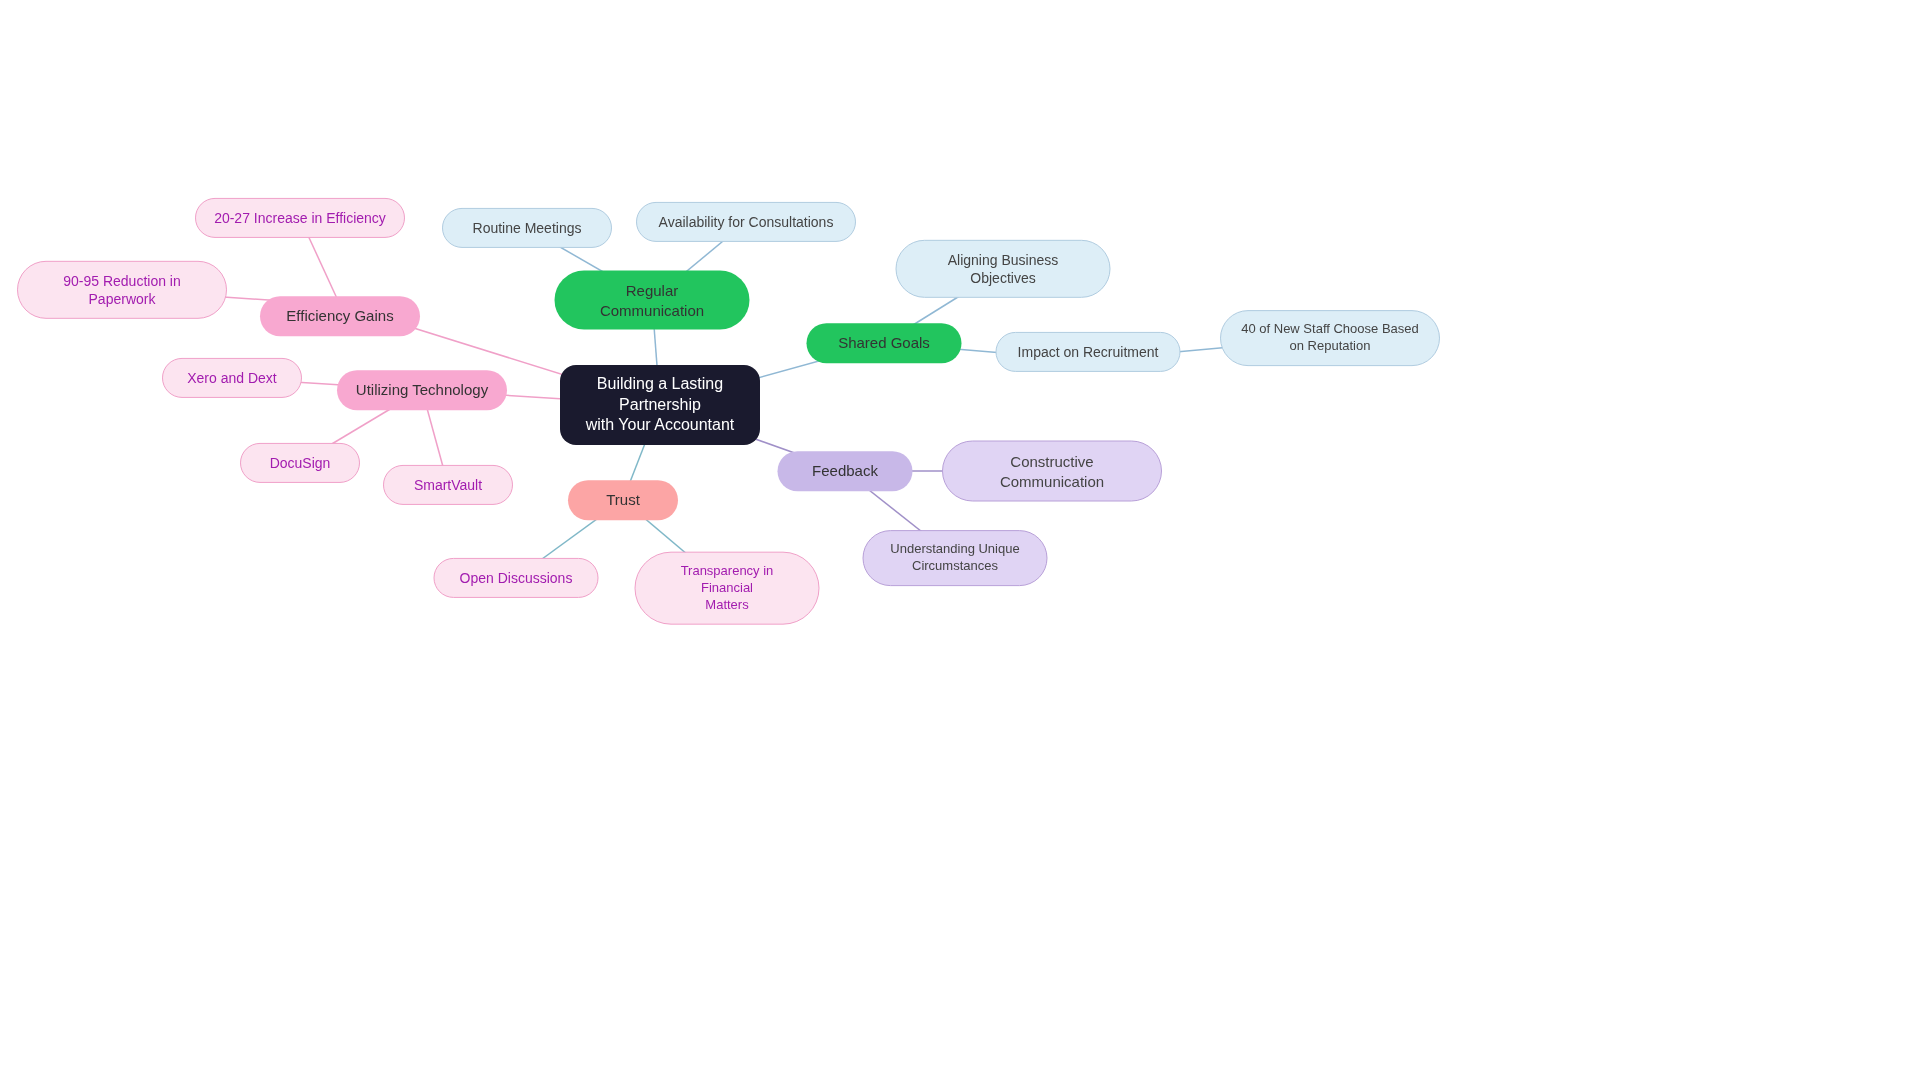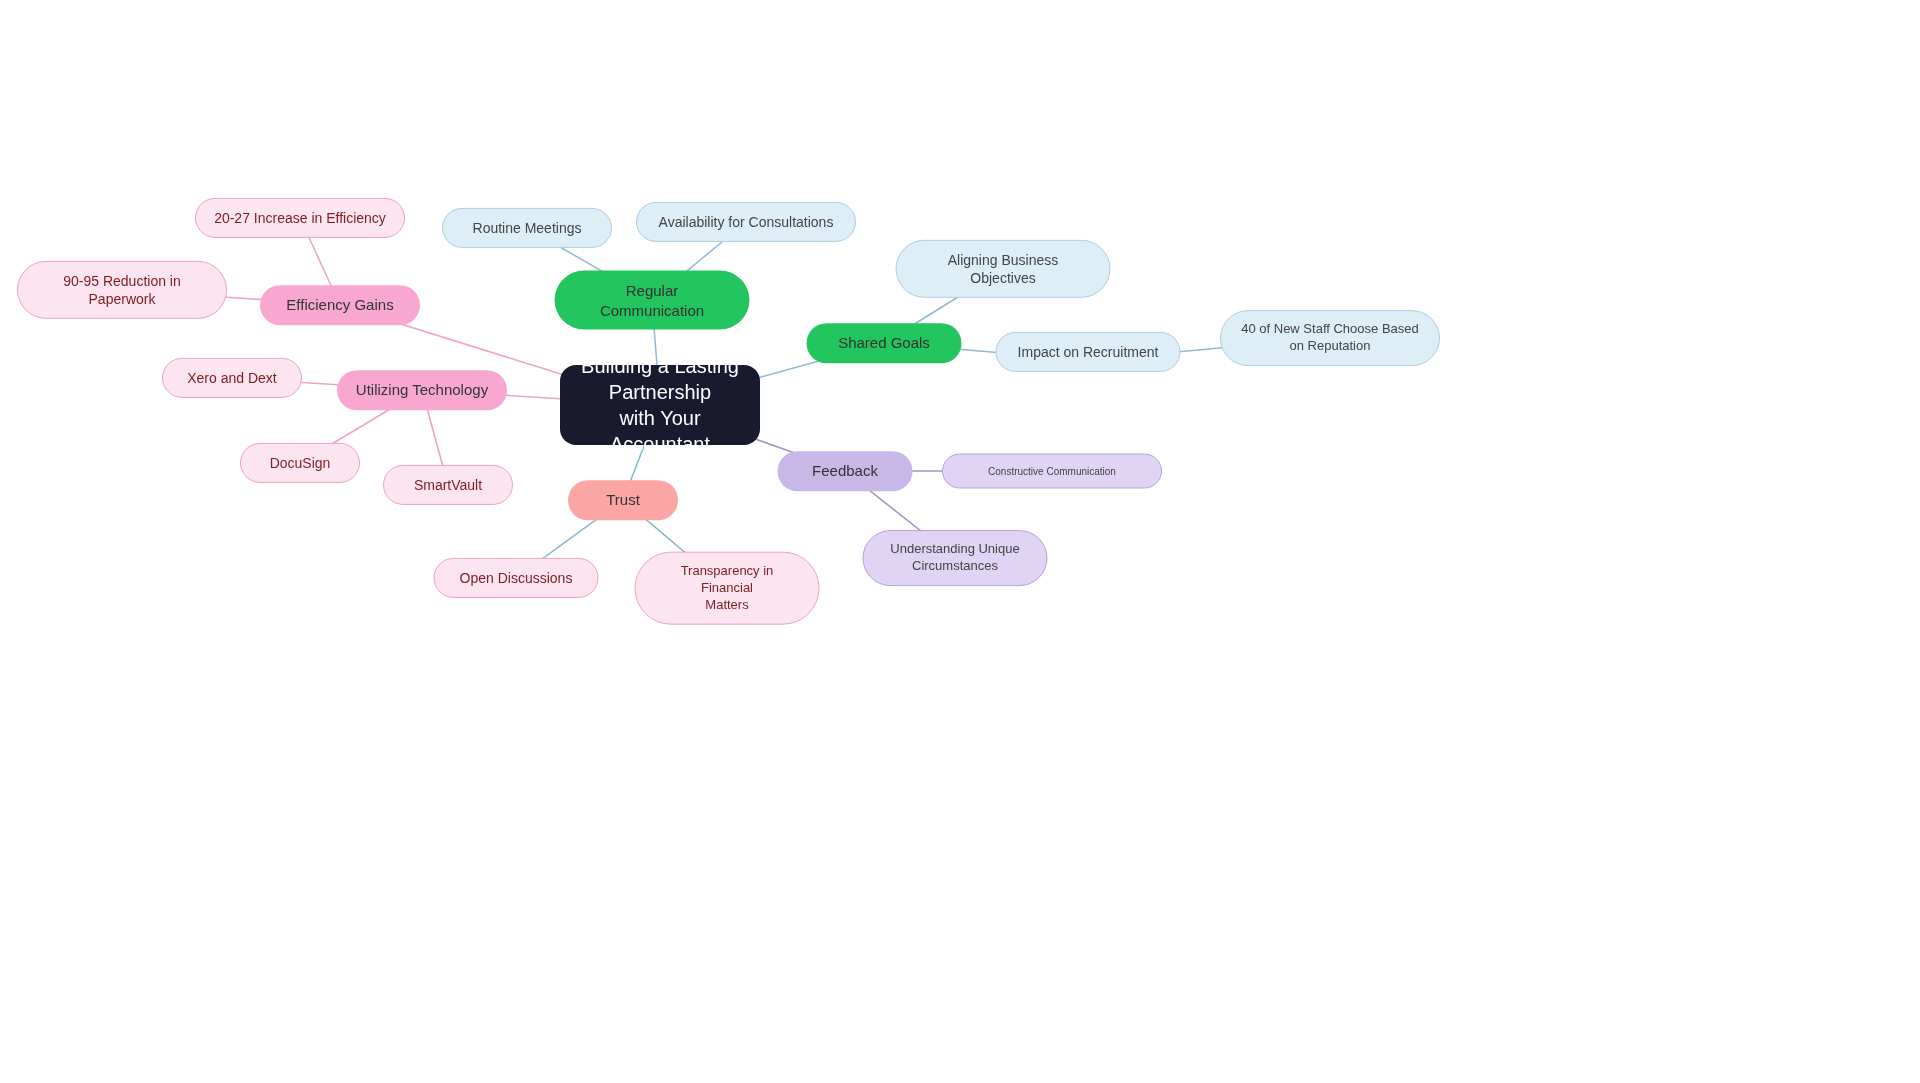--- a/index.html
+++ b/index.html
@@ -20,35 +20,35 @@
       text-align: center;
       font-size: 15px;
       line-height: 1.3;
       padding: 10px 18px;
       cursor: pointer;
       transform: translate(-50%, -50%);
     }
     .node-center {
       background: #1a1a2e;
       color: #ffffff;
-      font-size: 20px;
+      font-size: 16px;
       font-weight: 500;
       border-radius: 16px;
       width: 200px;
       height: 80px;
       padding: 12px 20px;
     }
     .node-pink-main {
       background: #f8a8d0;
       color: #333;
       font-size: 15px;
     }
     .node-pink-sub {
       background: #fce4f0;
-      color: #7f1d1d;
+      color: #a21caf;
       font-size: 14px;
       border: 1.5px solid #f0a0c8;
     }
     .node-blue-main {
       background: #22c55e;
       color: #333;
       font-size: 15px;
     }
     .node-blue-sub {
       background: #ddeef7;
@@ -57,21 +57,21 @@
       border: 1.5px solid #b0cce0;
     }
     .node-purple-main {
       background: #c8b8e8;
       color: #333;
       font-size: 15px;
     }
     .node-purple-sub {
       background: #e0d4f4;
       color: #444;
-      font-size: 10px;
+      font-size: 15px;
       border: 1.5px solid #b8a0d8;
     }
     svg.lines {
       position: absolute;
       top: 0; left: 0;
       width: 1920px;
       height: 1083px;
       pointer-events: none;
     }
     line {
@@ -118,21 +118,21 @@
   <line class="line-teal" x1="660" y1="405" x2="623" y2="500"></line>
 
   <line class="line-teal" x1="623" y1="500" x2="516" y2="578"></line>
   <line class="line-teal" x1="623" y1="500" x2="727" y2="588"></line>
 </svg>
 
 <div class="node node-center" style="left:660px; top:405px;">
   Building a Lasting Partnership<br>with Your Accountant
 </div>
 
-<div class="node node-pink-main" style="left:340px; top:305px; width:160px;">Efficiency Gains</div>
+<div class="node node-pink-main" style="left:340px; top:316px; width:160px;">Efficiency Gains</div>
 <div class="node node-pink-sub" style="left:300px; top:218px; width:210px;">20-27 Increase in Efficiency</div>
 <div class="node node-pink-sub" style="left:122px; top:290px; width:210px;">90-95 Reduction in Paperwork</div>
 
 <div class="node node-pink-main" style="left:422px; top:390px; width:170px;">Utilizing Technology</div>
 <div class="node node-pink-sub" style="left:232px; top:378px; width:140px;">Xero and Dext</div>
 <div class="node node-pink-sub" style="left:300px; top:463px; width:120px;text-align:right;">DocuSign</div>
 <div class="node node-pink-sub" style="left:448px; top:485px; width:130px;">SmartVault</div>
 
 <div class="node node-blue-main" style="left:652px; top:300px; width:195px;">Regular Communication</div>
 <div class="node node-blue-sub" style="left:527px; top:228px; width:170px;">Routine Meetings</div>

